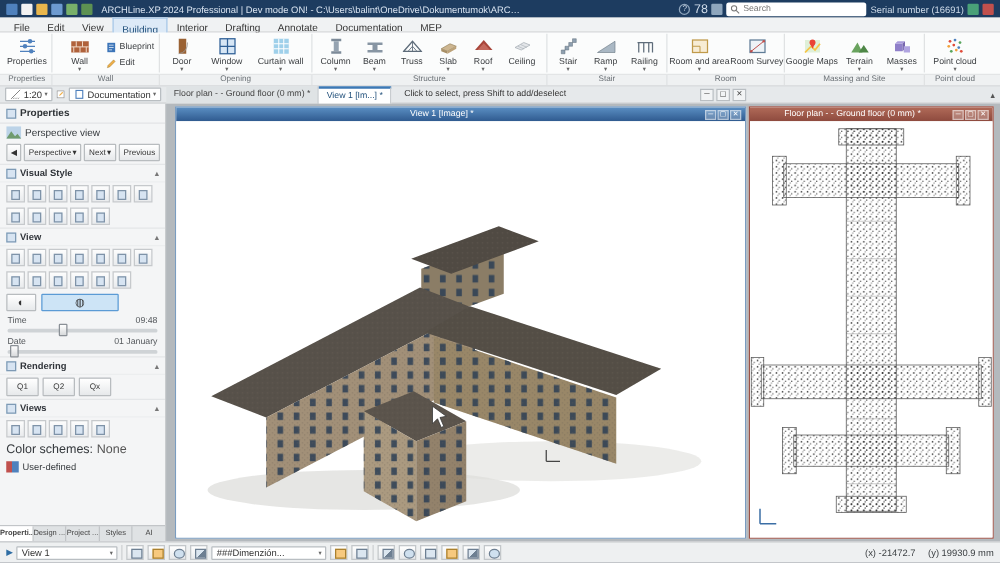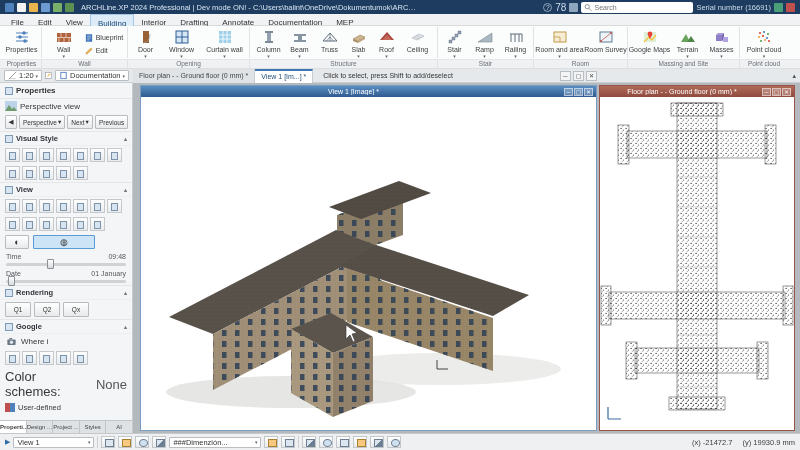--- a/index.html
+++ b/index.html
@@ -464,39 +464,31 @@
       <span class="seccaret">▴</span>
     </div>
   <div class="lp-row" style="gap:3px">
     <span class="lbtn qbtn">Q1</span>
     <span class="lbtn qbtn">Q2</span>
     <span class="lbtn qbtn">Qx</span>
   </div>
 
   <div class="lp-sec">
       <span class="secico"></span>
-      <span>Google</span>
+      <span>Views</span>
       <span class="seccaret">▴</span>
     </div>
-  <div class="lp-row">
-    <svg width="13" height="11" viewBox="0 0 16 16">
-        <rect x="2" y="5" width="12" height="8" rx="1" fill="#6b7885"></rect>
-        <circle cx="8" cy="9" r="2.5" fill="#dfe6ec"></circle>
-        <rect x="5" y="3" width="4" height="2" fill="#6b7885"></rect>
-      </svg>
-    <span>Where i</span>
-  </div>
   <div class="icorow">
     <span class="pico"></span>
       <span class="pico"></span>
       <span class="pico"></span>
       <span class="pico"></span>
       <span class="pico"></span>
   </div>
-  <div class="lp-row" style="font-size:13px">
+  <div class="lp-row" style="font-size:10px">
     <span>Color schemes:</span>
     <span style="color:#555">None</span>
   </div>
   <div class="lp-row" style="font-size:7.5px">
     <span style="width:10px;height:9px;background:linear-gradient(90deg,#c0504d 50%,#4f81bd 50%);display:inline-block"></span>
     <span>User-defined</span>
   </div>
 
   <div id="lp-tabs">
     <span class="ptab active">Properti...</span>

